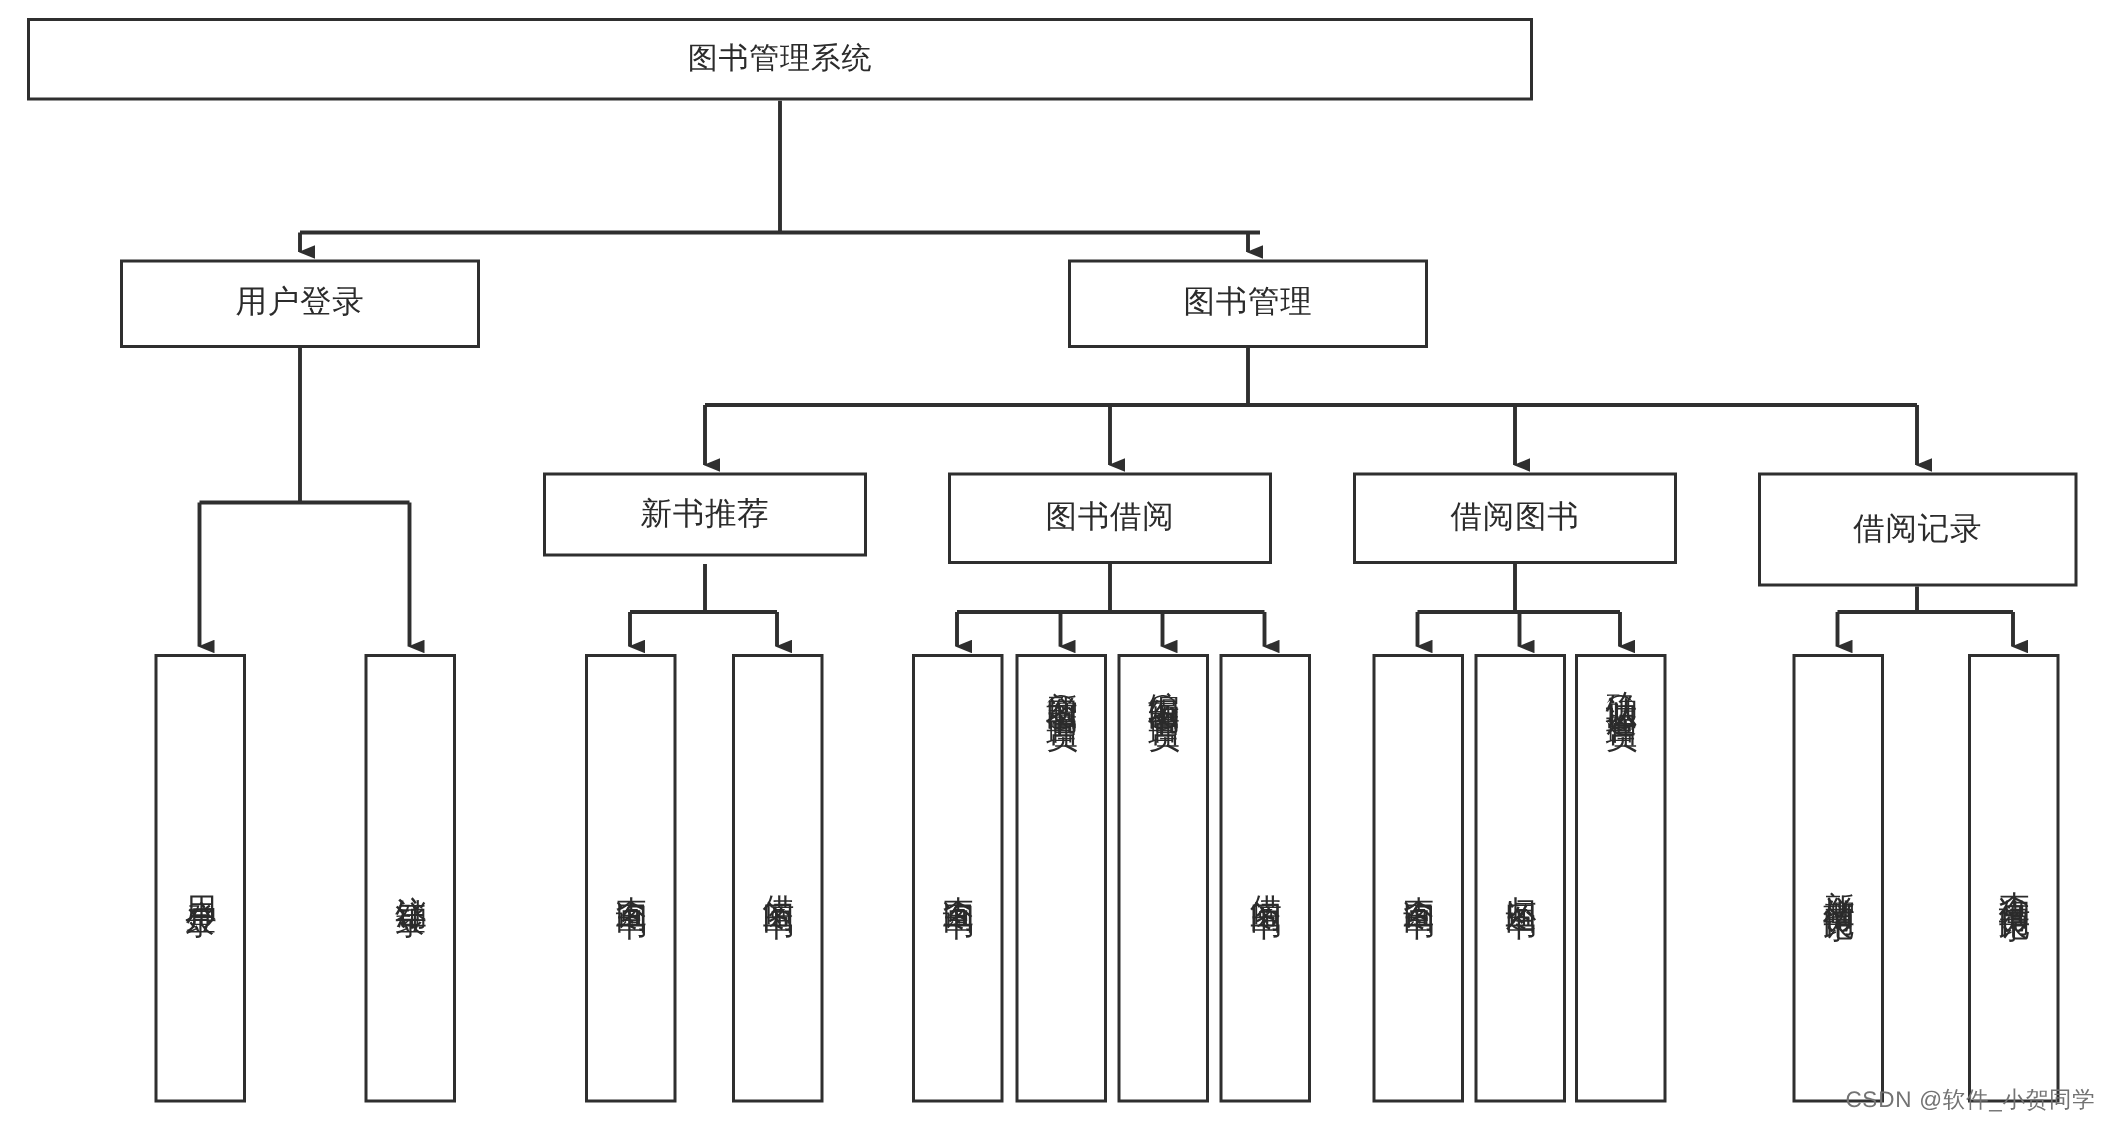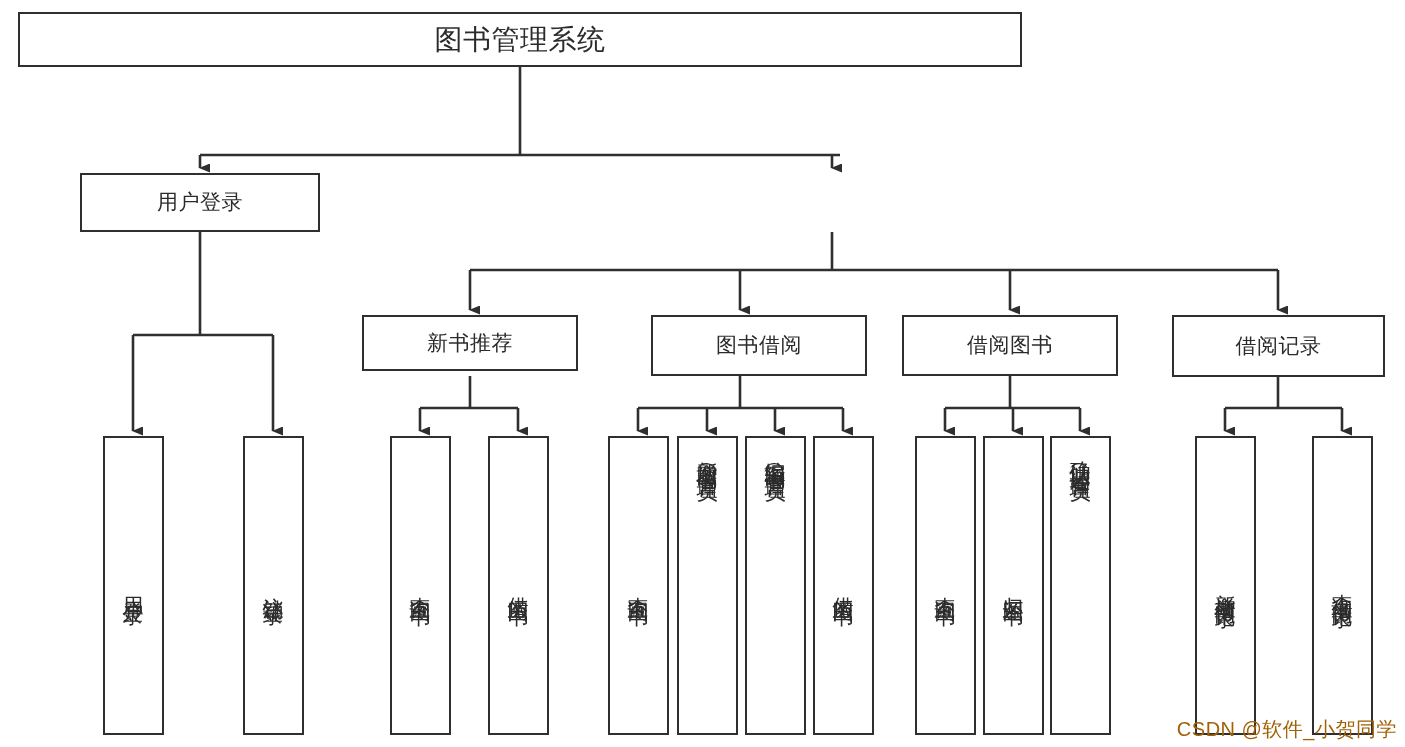--- a/index.html
+++ b/index.html
@@ -37,21 +37,21 @@
     line-height: 1.18;
     letter-spacing: 0.5px;
     white-space: pre;
   }
   
   .node.horiz .label {
     font-size: 21px;
     text-align: center;
   }
   .node.root .label {
-    font-size: 28px;
+    font-size: 20px;
   }
   
   .node.vert {
     align-items: flex-start;
     justify-content: center;
     padding-top: 6px;
   }
   .node.vert .label {
     writing-mode: vertical-rl;
     text-orientation: upright;
@@ -71,22 +71,22 @@
     top: 0;
     width: 1405px;
     height: 747px;
     pointer-events: none;
   }
   
   #watermark {
     position: absolute;
     right: 8px;
     bottom: 4px;
-    font-size: 20px;
-    color: #a16207;
+    font-size: 15px;
+    color: #737373;
     letter-spacing: 0.5px;
     user-select: none;
     white-space: nowrap;
   }
 </style>
 </head>
 <body>
 
 <div id="diagram-root">
 
@@ -140,31 +140,34 @@
     </g>
   </svg>
 
   <div class="node horiz root" style="left: 18px; top: 12px; width: 1004px; height: 55px;">
     <span class="label">图书管理系统</span>
   </div>
 
   <div class="node horiz" style="left: 80px; top: 173px; width: 240px; height: 59px;">
     <span class="label">用户登录</span>
   </div>
+  <div class="node horiz" style="left: 712px; top: 173px; width: 240px; height: 59px;">
+    <span class="label">图书管理</span>
+  </div>
 
   <div class="node horiz" style="left: 362px; top: 315px; width: 216px; height: 56px;">
     <span class="label">新书推荐</span>
   </div>
-  <div class="node horiz" style="left: 632px; top: 315px; width: 216px; height: 61px; margin-left: 19px;">
+  <div class="node horiz" style="left: 632px; top: 315px; width: 216px; height: 61px;">
     <span class="label">图书借阅</span>
   </div>
   <div class="node horiz" style="left: 902px; top: 315px; width: 216px; height: 61px;">
     <span class="label">借阅图书</span>
   </div>
-  <div class="node horiz" style="left: 1172px; top: 315px; width: 213px; height: 62px;">
+  <div class="node horiz" style="left: 1172px; top: 315px; width: 213px; height: 76px;">
     <span class="label">借阅记录</span>
   </div>
 
   <div class="node vert centered" style="left: 103px; top: 436px; width: 61px; height: 299px;">
     <span class="label">用户登录</span>
   </div>
   <div class="node vert centered" style="left: 243px; top: 436px; width: 61px; height: 299px;">
     <span class="label">注销登录</span>
   </div>
   <div class="node vert centered" style="left: 390px; top: 436px; width: 61px; height: 299px;">

